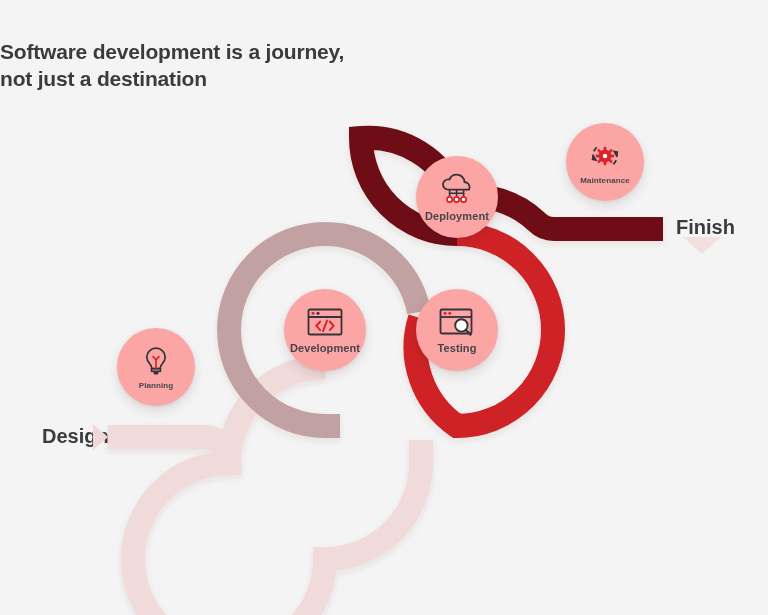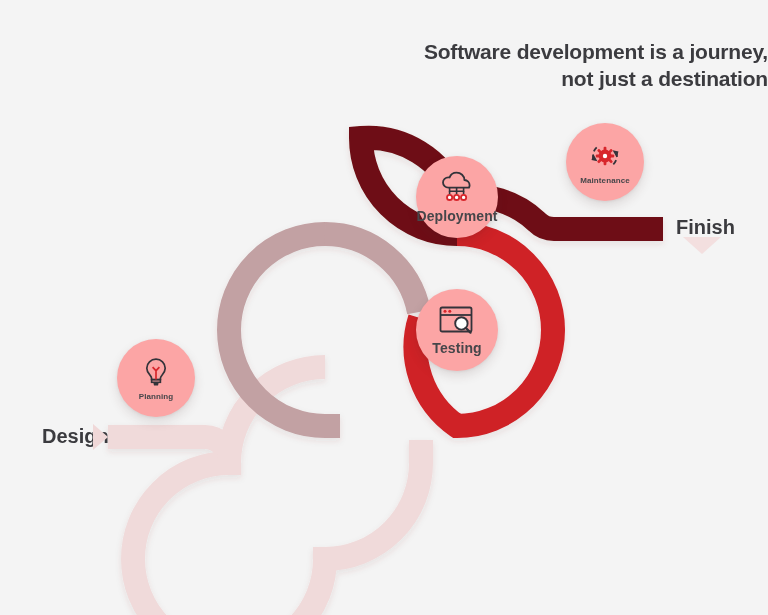--- a/index.html
+++ b/index.html
@@ -9,21 +9,21 @@
     font-family:"Liberation Sans", sans-serif;
     overflow:hidden;
     position:relative;
   }
   #stage{position:absolute;inset:0;}
 
   
   .title{
     position:absolute;
     left:0;right:0;top:38px;
-    text-align:right;
+    text-align:left;
     font-size:21px;
     font-weight:bold;
     line-height:1.30;
     color:#3b3b3f;
     letter-spacing:-0.2px;
     white-space:pre-line;
   }
 
   
   #pathlayer{position:absolute;left:0;top:0;width:768px;height:615px;}
@@ -58,21 +58,21 @@
     border-radius:50%;
     background:#fca5a5;
     box-shadow:0 5px 11px rgba(70,40,40,0.13), 0 1px 3px rgba(70,40,40,0.07);
     display:flex;
     flex-direction:column;
     align-items:center;
     justify-content:center;
   }
   .node .ico{display:block;line-height:0;}
   .node .lbl{
-    font-size:14px;
+    font-size:11px;
     color:#46464a;
     font-weight:bold;
     margin-top:4px;
     letter-spacing:0.1px;
     white-space:nowrap;
   }
   .node.sm{width:78px;height:78px;}
   .node.sm .lbl{font-size:8px;}
   .node.md{width:82px;height:82px;}
 </style>
@@ -124,34 +124,46 @@
                A 24 24 0 0 0 554 229
                L 663 229"></path>
     </g>
   </svg>
 
   <div class="endlabel" id="start-label">Design</div>
   <div class="tri" id="start-arrow"></div>
   <div class="endlabel" id="finish-label">Finish</div>
   <div class="tri" id="finish-arrow"></div>
 
-  <div class="node sm" style="left:117px;top:339px;">
+  <div class="node sm" style="left:117px;top:328px;">
     <span class="ico">
       <svg width="30" height="32" viewBox="0 0 30 32">
         <path d="M15 3.2c-5.1 0-9.2 4-9.2 9 0 3.2 1.7 5.4 3.2 7 1 1.1 1.6 2 1.6 3.2v1.1h8.8v-1.1c0-1.2.6-2.1 1.6-3.2 1.5-1.6 3.2-3.8 3.2-7 0-5-4.1-9-9.2-9z" fill="none" stroke="#33333a" stroke-width="1.7"></path>
         <rect x="10.6" y="23.7" width="8.8" height="2.6" fill="none" stroke="#33333a" stroke-width="1.6"></rect>
         <path d="M12.3 26.6h5.4l-.7 2.8h-4z" fill="#33333a"></path>
         <path d="M11.6 11.1l3.4 3.6 3.4-3.6M15 14.7v8.9" fill="none" stroke="#d8262c" stroke-width="1.7"></path>
       </svg>
     </span>
     <span class="lbl">Planning</span>
   </div>
 
 
 
+  <div class="node md" style="left:284px;top:289px;">
+    <span class="ico">
+      <svg width="38" height="32" viewBox="0 0 38 32">
+        <rect x="2.5" y="3.5" width="33" height="25" rx="1.6" fill="none" stroke="#33333a" stroke-width="1.8"></rect>
+        <path d="M2.5 11h33" stroke="#33333a" stroke-width="1.8" fill="none"></path>
+        <circle cx="7" cy="7.2" r="1.5" fill="#d8262c"></circle>
+        <circle cx="12" cy="7.2" r="1.5" fill="#33333a"></circle>
+        <path d="M14.2 15.5L10.4 19.8l3.8 4.3M23.8 15.5l3.8 4.3-3.8 4.3M21 14.6l-4 10.6" fill="none" stroke="#d8262c" stroke-width="2" stroke-linecap="round"></path>
+      </svg>
+    </span>
+    <span class="lbl">Development</span>
+  </div>
 
   <div class="node md" style="left:416px;top:289px;">
     <span class="ico">
       <svg width="38" height="32" viewBox="0 0 38 32">
         <rect x="2.5" y="3.5" width="31" height="24" rx="1.6" fill="none" stroke="#33333a" stroke-width="1.8"></rect>
         <path d="M2.5 11h31" stroke="#33333a" stroke-width="1.8" fill="none"></path>
         <circle cx="7" cy="7.2" r="1.5" fill="#d8262c"></circle>
         <circle cx="11.8" cy="7.2" r="1.5" fill="#d8262c"></circle>
         <circle cx="23.4" cy="19.4" r="6.2" fill="#fff" stroke="#33333a" stroke-width="1.9"></circle>
         <path d="M27.9 24l4.6 4.6" stroke="#33333a" stroke-width="2.3" stroke-linecap="round" fill="none"></path>

